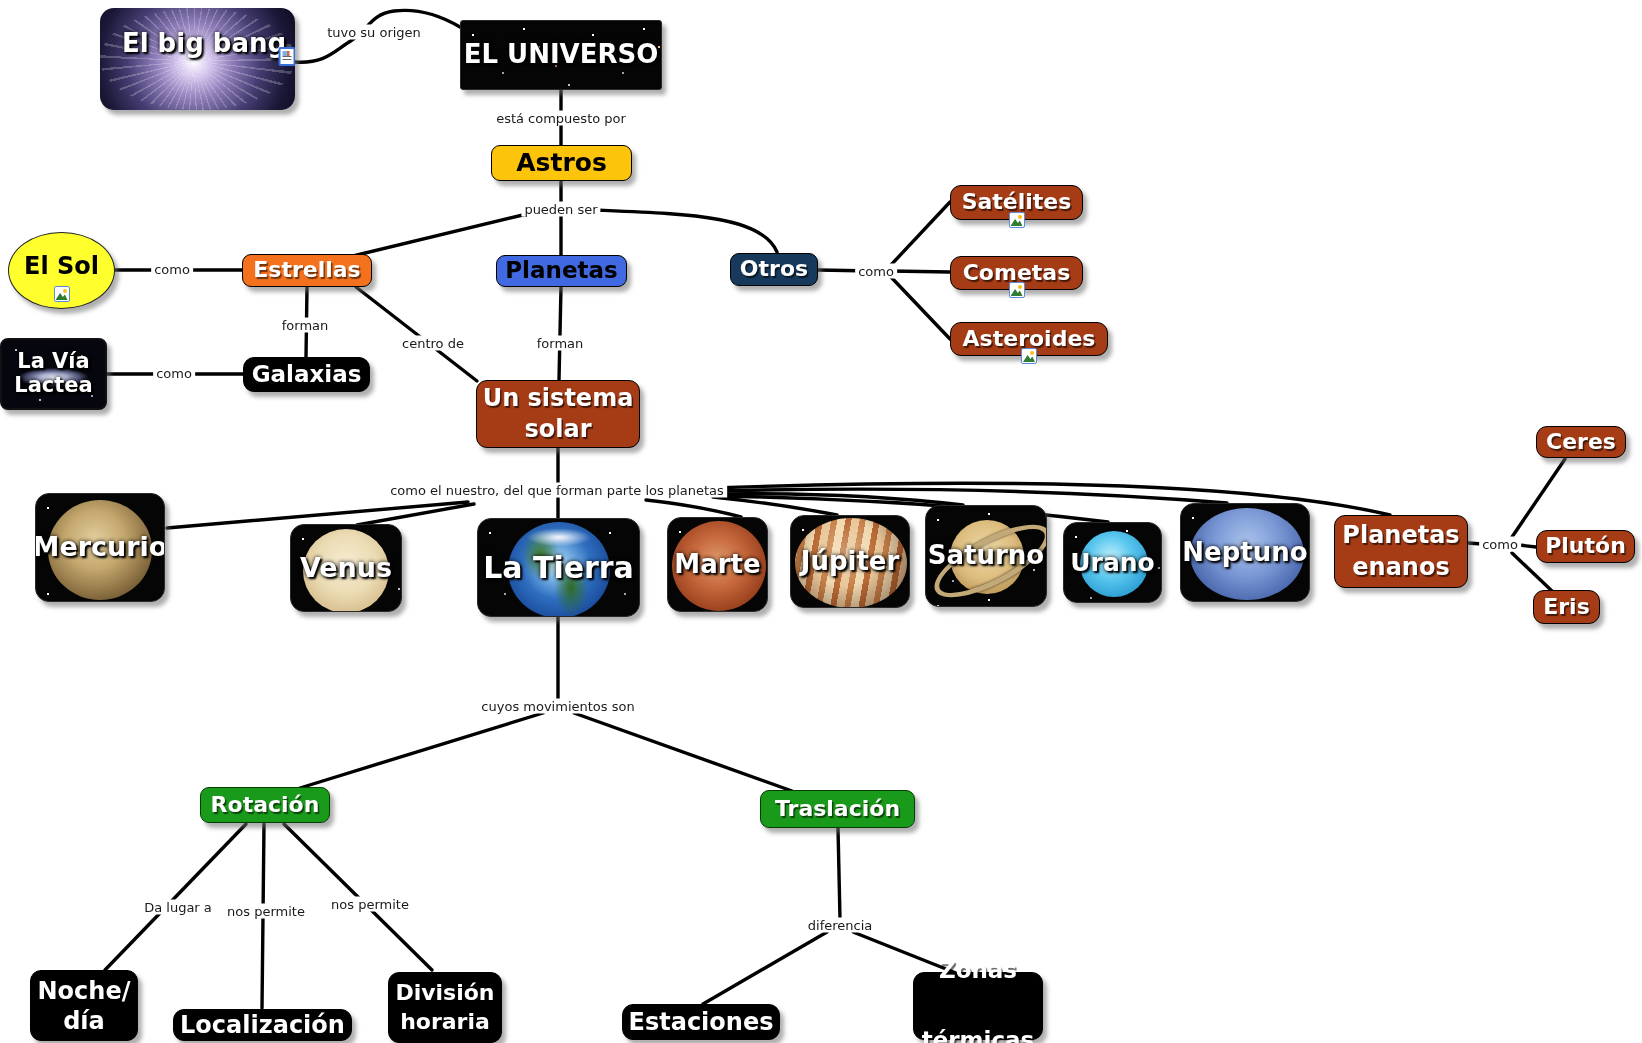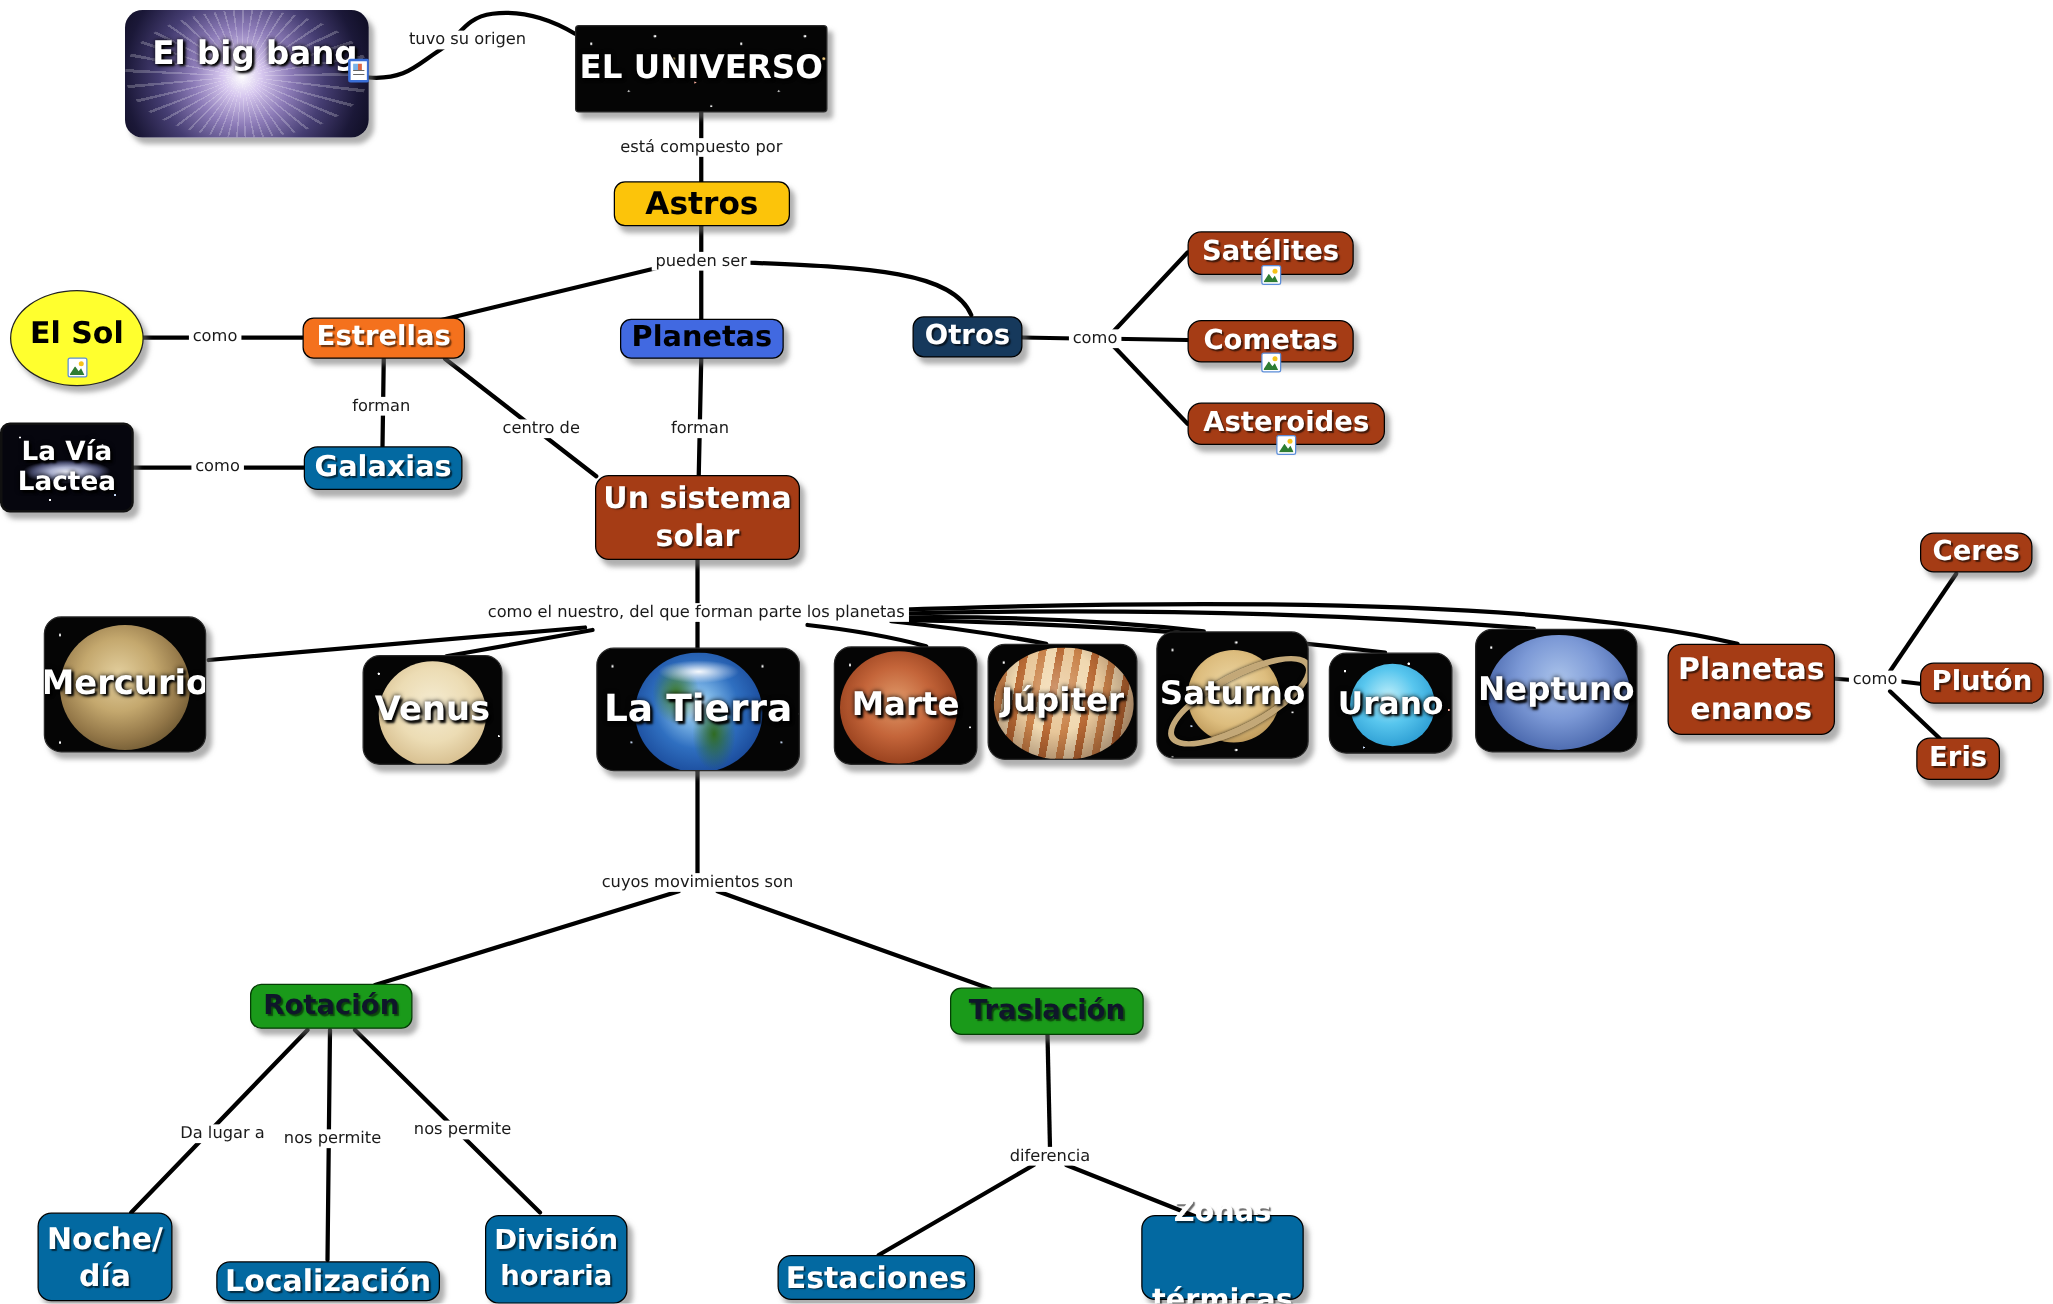--- a/index.html
+++ b/index.html
@@ -11,23 +11,23 @@
   .node{position:absolute;z-index:2;box-sizing:border-box;display:flex;flex-direction:column;
         align-items:center;justify-content:center;text-align:center;font-weight:bold;
         border:1.6px solid #000;border-radius:9px;
         box-shadow:4px 5px 4px rgba(110,110,110,.55);line-height:1.12;}
   .node span{white-space:nowrap;}
 
   .box-yellow{background:#FCC40A;color:#000;}
   .box-orange{background:#F4711D;color:#fff;text-shadow:1.5px 1.5px 1px rgba(0,0,0,.55);}
   .box-blue{background:#4169E1;color:#000;}
   .box-darkblue{background:#16395C;color:#fff;text-shadow:1.5px 1.5px 1px rgba(0,0,0,.6);}
-  .box-navy{background:#0369a1;color:#fff;text-shadow:1.5px 1.5px 1px rgba(0,0,0,.6);border-radius:11px;}
+  .box-navy{background:#000000;color:#fff;text-shadow:1.5px 1.5px 1px rgba(0,0,0,.6);border-radius:11px;}
   .box-brown{background:#A53C15;color:#fff;text-shadow:1.5px 1.5px 1px rgba(0,0,0,.6);border-radius:11px;text-align:right;}
-  .box-green{background:#1A9A1A;color:#0f172a;text-shadow:1.5px 1.5px 1px rgba(0,0,0,.55);border-color:#053d05;}
+  .box-green{background:#1A9A1A;color:#ffffff;text-shadow:1.5px 1.5px 1px rgba(0,0,0,.55);border-color:#053d05;}
   .ellipse{border-radius:50%;}
   .sun{background:#FFFF2E;color:#000;border-color:#222;}
 
   
   .imgnode{background:#050505;border:1px solid #2a2a2a;border-radius:14px;color:#fff;overflow:hidden;}
   .imgnode span{position:relative;z-index:3;text-shadow:0 0 4px #000,2px 2px 2px #000;}
   .stars{background-image:
      radial-gradient(1.2px 1.2px at 12px 14px,#fff 60%,transparent),
      radial-gradient(1px 1px at 42px 52px,rgba(255,255,255,.85) 60%,transparent),
      radial-gradient(1.4px 1.4px at 78px 26px,#ffd787 60%,transparent),
@@ -203,21 +203,21 @@
   </div>
 
   <div class="node imgnode stars planet venus" style="left:290px;top:524px;width:112px;height:88px;font-size:27px;">
     <span>Venus</span>
   </div>
 
   <div class="node imgnode stars planet tierra" style="left:477px;top:518px;width:163px;height:99px;font-size:30px;">
     <span>La Tierra</span>
   </div>
 
-  <div class="node imgnode stars planet marte" style="left:667px;top:517px;width:115px;height:95px;font-size:26px;">
+  <div class="node imgnode stars planet marte" style="left:667px;top:517px;width:101px;height:95px;font-size:26px;">
     <span>Marte</span>
   </div>
 
   <div class="node imgnode stars planet jupiter" style="left:790px;top:515px;width:120px;height:93px;font-size:26px;">
     <span>Júpiter</span>
   </div>
 
   <div class="node imgnode stars planet saturno" style="left:925px;top:505px;width:122px;height:102px;font-size:26px;">
     <span>Saturno</span>
   </div>

